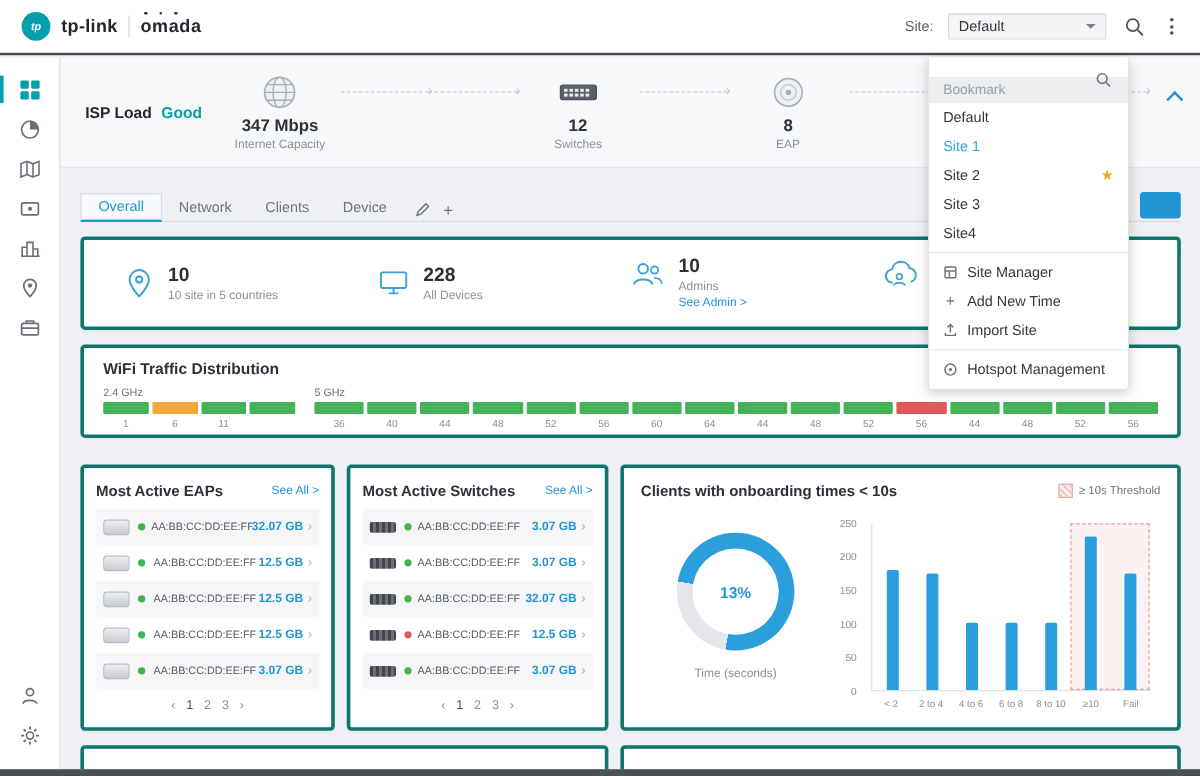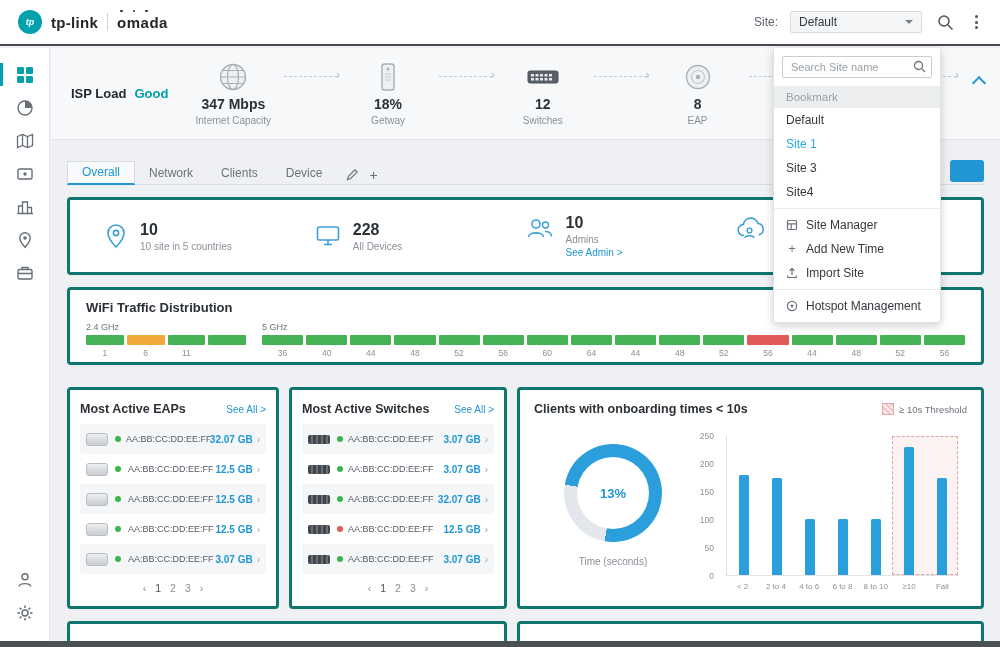--- a/index.html
+++ b/index.html
@@ -276,31 +276,20 @@
         <svg width="32" height="30" viewBox="0 0 32 30">
             <circle cx="16" cy="15" r="12.5" fill="#eef0f2" stroke="#a9b0b7" stroke-width="1.4"></circle>
             <ellipse cx="16" cy="15" rx="5.5" ry="12.5" fill="none" stroke="#a9b0b7" stroke-width="1.2"></ellipse>
             <path d="M3.5 15 h25 M5.5 8.5 h21 M5.5 21.5 h21" stroke="#a9b0b7" stroke-width="1.2" fill="none"></path>
           </svg>
       </span>
       <span class="isp-value">347 Mbps</span>
       <span class="isp-caption">Internet Capacity</span>
     </div>
     <div class="isp-connector"></div>
-    <div class="isp-stat">
-      <span class="isp-icon">
-        <svg width="32" height="30" viewBox="0 0 32 30">
-            <rect x="10" y="2" width="12" height="26" rx="2.5" fill="#eef0f2" stroke="#a9b0b7" stroke-width="1.4"></rect>
-            <circle cx="16" cy="7" r="1.5" fill="#a9b0b7"></circle>
-            <path d="M13 12 h6 M13 15 h6 M13 18 h6" stroke="#c3c9cf" stroke-width="1.2"></path>
-          </svg>
-      </span>
-      <span class="isp-value">18%</span>
-      <span class="isp-caption">Getway</span>
-    </div>
     <div class="isp-connector"></div>
     <div class="isp-stat">
       <span class="isp-icon">
         <svg width="34" height="30" viewBox="0 0 34 30">
             <rect x="2" y="9" width="30" height="12" rx="2" fill="#596068" stroke="#4a5058"></rect>
             <g fill="#e8eaec">
               <rect x="5" y="12" width="3" height="2.5"></rect>
               <rect x="9.5" y="12" width="3" height="2.5"></rect>
               <rect x="14" y="12" width="3" height="2.5"></rect>
               <rect x="18.5" y="12" width="3" height="2.5"></rect>
@@ -640,31 +629,34 @@
   </div>
 
   <div class="cards-row2">
     <div class="card stub-card stub-left"></div>
     <div class="card stub-card stub-right"></div>
   </div>
 </main>
 
 <div class="site-dropdown">
   <div class="dd-search-wrap">
-    <input class="dd-search" type="text" placeholder="Search Site name" style="">
     <span class="dd-search-icon">
       <svg width="13" height="13" viewBox="0 0 13 13">
           <circle cx="5.5" cy="5.5" r="4" fill="none" stroke="#6c737b" stroke-width="1.3"></circle>
           <line x1="8.6" y1="8.6" x2="12" y2="12" stroke="#6c737b" stroke-width="1.3"></line>
         </svg>
     </span>
   </div>
   <div class="dd-group">Bookmark</div>
   <div class="dd-item">Default</div>
   <div class="dd-item sel">Site 1</div>
+  <div class="dd-item">
+    <span>Site 2</span>
+    <span class="dd-star">★</span>
+  </div>
   <div class="dd-item">Site 3</div>
   <div class="dd-item">Site4</div>
   <div class="dd-divider"></div>
   <div class="dd-item dd-action">
     <svg width="12" height="12" viewBox="0 0 12 12">
         <rect x="1.5" y="1.5" width="9" height="9" rx="1" fill="none" stroke="#6c737b" stroke-width="1.2"></rect>
         <path d="M1.5 4.8 h9 M5.2 4.8 v5.7" stroke="#6c737b" stroke-width="1.2"></path>
       </svg>
     <span>Site Manager</span>
   </div>

